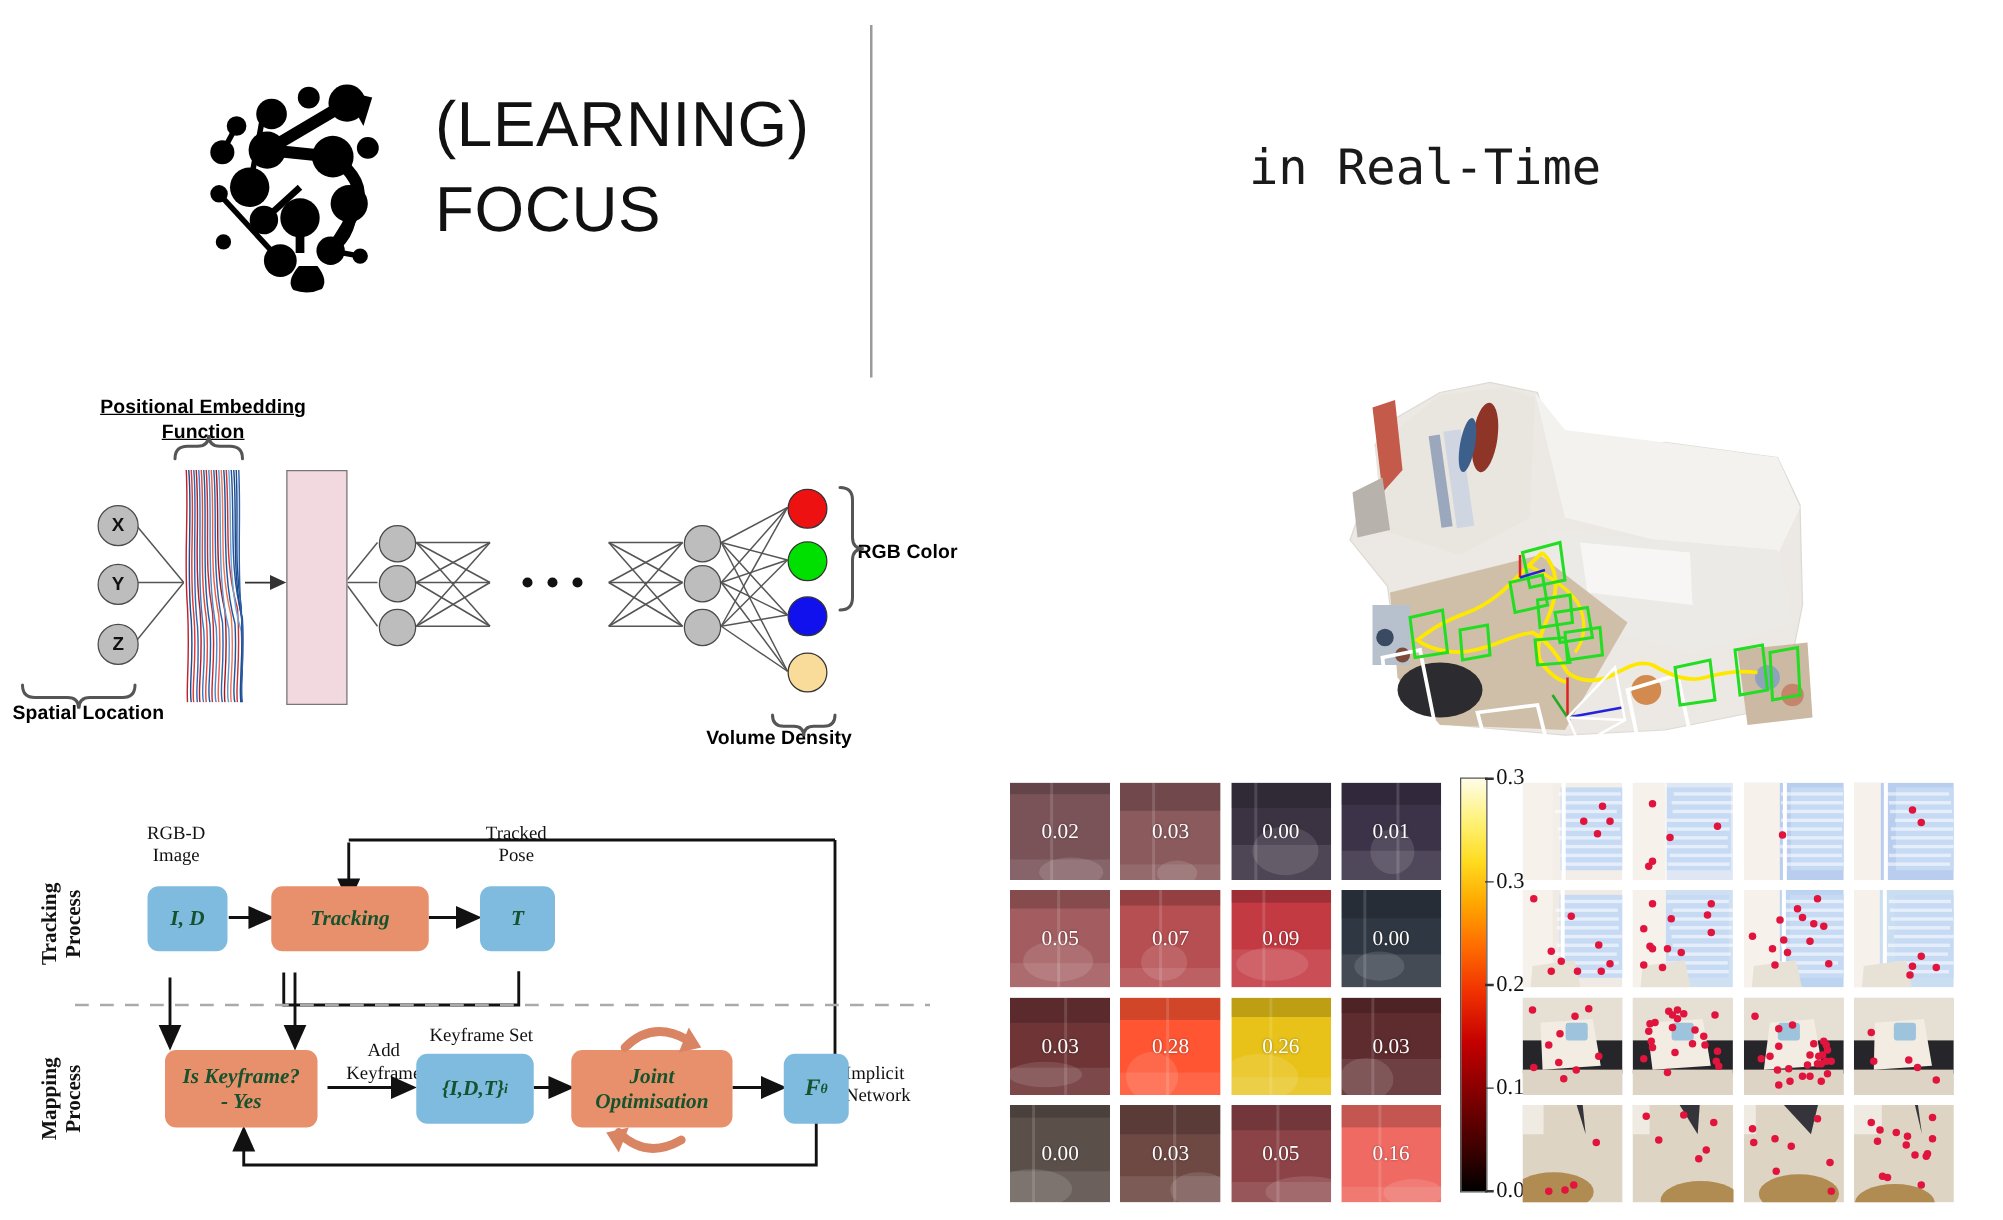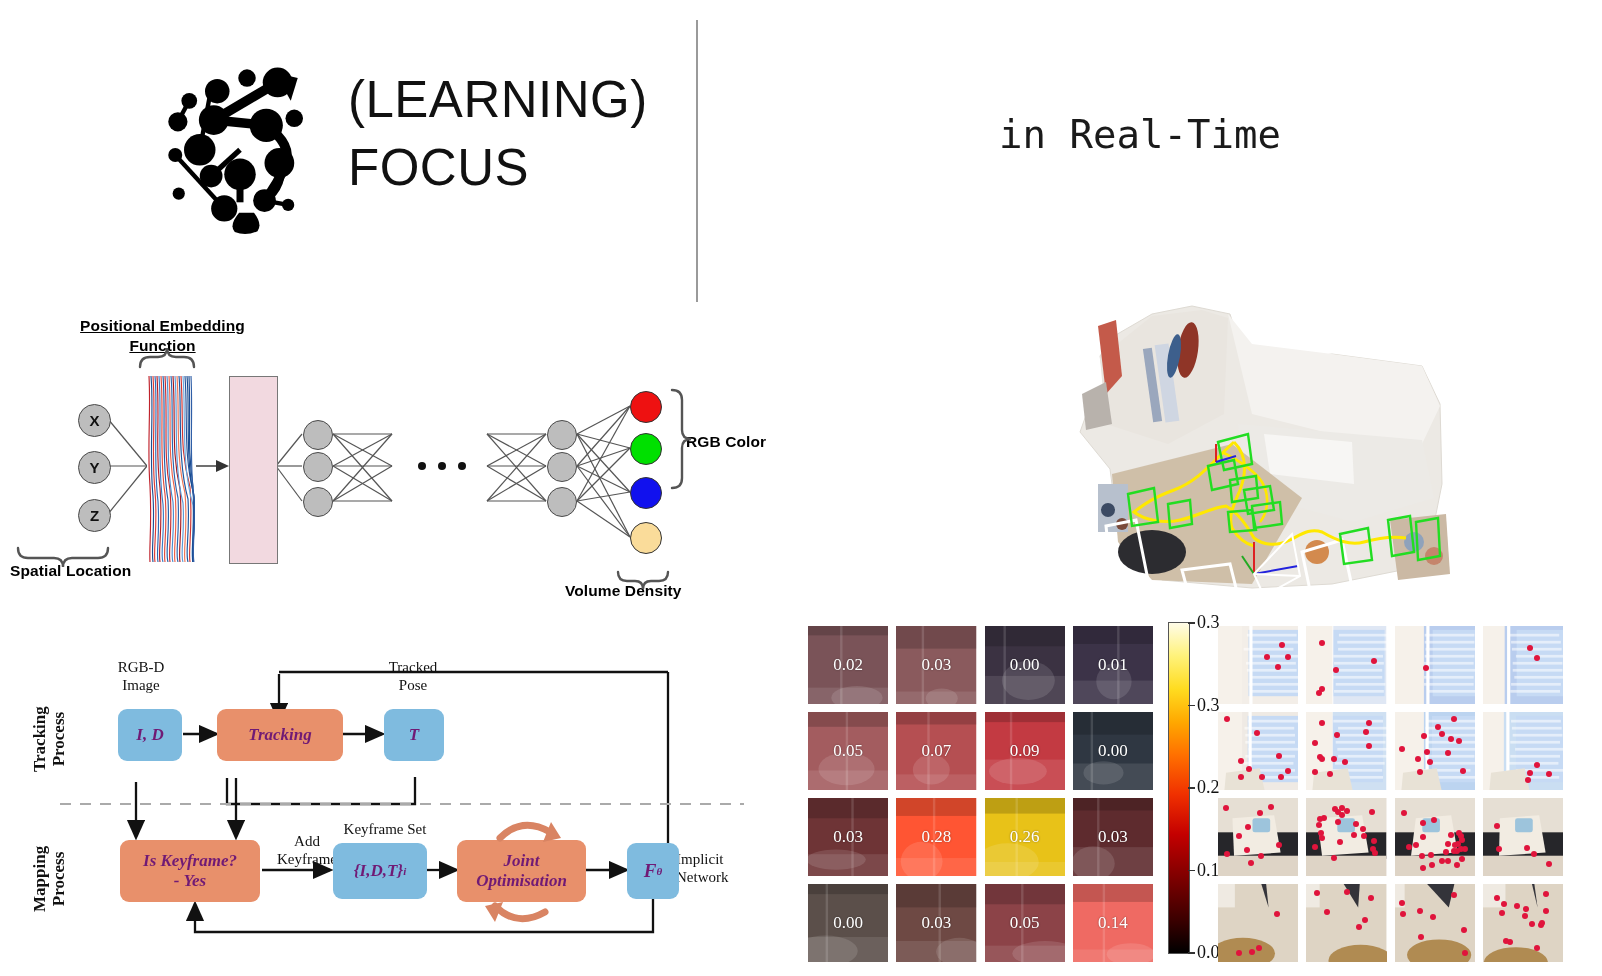--- a/index.html
+++ b/index.html
@@ -42,21 +42,21 @@
   .onode{position:absolute;width:30px;height:30px;border-radius:50%;border:1.4px solid #333;}
 
   .dots3{position:absolute;display:flex;gap:12px;}
   .dots3 i{width:8px;height:8px;background:#111;border-radius:50%;display:block;}
 
   
   #flowchart{left:0px;top:612px;width:760px;height:364px;}
   .fbox{position:absolute;border-radius:9px;display:flex;align-items:center;
       justify-content:center;text-align:center;
       font-family:"Liberation Serif","DejaVu Serif",serif;
-      font-style:italic;font-weight:bold;font-size:17px;color:#701a75;line-height:20px;}
+      font-style:italic;font-weight:bold;font-size:17px;color:#14532d;line-height:20px;}
   .fblue{background:#7fbbdf;}
   .forange{background:#e8906b;}
   .fcap{position:absolute;font-family:"Liberation Serif","DejaVu Serif",serif;
       font-size:15px;color:#111;line-height:18px;text-align:center;}
   .fside{position:absolute;font-family:"Liberation Serif","DejaVu Serif",serif;
       font-weight:bold;font-size:17px;color:#111;line-height:19px;
       transform:rotate(-90deg);transform-origin:left top;white-space:nowrap;text-align:center;}
 
   
   #mesh-panel{left:1002px;top:284px;width:450px;height:320px;background:#ffffff;}
@@ -368,21 +368,21 @@
   <div class="fcap" style="left:262px;top:220px;width:90px;text-align:center;">Add<br>Keyframe</div>
   <div class="fcap" style="left:320px;top:208px;width:130px;">Keyframe Set</div>
   <div class="fcap" style="left:676px;top:238px;width:90px;text-align:left;">Implicit<br>Network</div>
 
   <div class="fbox fblue" style="left: 118px; top: 97px; width: 64px; height: 52px; background: rgb(127, 187, 223);">I, D</div>
 
   <div class="fbox forange" style="left: 217px; top: 97px; width: 126px; height: 52px; background: rgb(232, 144, 107);">Tracking</div>
 
   <div class="fbox fblue" style="left: 384px; top: 97px; width: 60px; height: 52px; background: rgb(127, 187, 223);">T</div>
 
-  <div class="fbox forange" style="left: 120px; top: 228px; width: 140px; height: 62px; background: rgb(232, 144, 107);">Is Keyframe?<br>- Yes</div>
+  <div class="fbox forange" style="left: 132px; top: 228px; width: 122px; height: 62px; background: rgb(232, 144, 107);">Is Keyframe?<br>- Yes</div>
 
   <div class="fbox fblue" style="left: 333px; top: 231px; width: 94px; height: 56px; background: rgb(127, 187, 223);">
     {<i>I</i>, <i>D</i>, <i>T</i>}<sub style="font-style:italic;font-size:11px;">i</sub>
   </div>
 
   <div class="fbox forange" style="left: 457px; top: 228px; width: 129px; height: 62px; background: rgb(232, 144, 107);">Joint<br>Optimisation</div>
 
   <div class="fbox fblue" style="left: 627px; top: 231px; width: 52px; height: 56px; font-size: 19px; background: rgb(127, 187, 223);">F<sub style="font-size:11px;">θ</sub></div>
 
   <svg class="abs" style="left:455px;top:200px;" width="140" height="120" aria-hidden="true">
@@ -500,21 +500,21 @@
     <rect x="45" y="0" width="3" height="100" fill="rgba(255,255,255,.14)"></rect>
     <rect x="0" y="79" width="100" height="40" fill="rgba(255,255,255,.10)"></rect>
     <ellipse cx="75" cy="89" rx="41" ry="16" fill="rgba(255,255,255,.12)"></ellipse>
   </svg><div class="kf-val">0.05</div></div>
     <div class="kf-cell"><svg width="100%" height="100%" viewBox="0 0 100 100" preserveAspectRatio="none">
     <rect width="100" height="100" fill="#ef6a63"></rect>
     <rect x="0" y="0" width="100" height="23" fill="rgba(0,0,0,.18)"></rect>
     <rect x="37" y="0" width="3" height="100" fill="rgba(255,255,255,.14)"></rect>
     <rect x="0" y="84" width="100" height="40" fill="rgba(255,255,255,.10)"></rect>
     <ellipse cx="72" cy="90" rx="30" ry="14" fill="rgba(255,255,255,.12)"></ellipse>
-  </svg><div class="kf-val">0.14</div></div>
+  </svg><div class="kf-val">0.16</div></div>
   </div>
 
 <div class="abs" id="colorbar-wrap">
   <div id="colorbar"></div>
   <div id="colorbar-ticks">
       <div class="cb-tick" style="top: 330px;"></div>
       <div class="cb-lab" style="top: 330px;">0.0</div>
       <div class="cb-tick" style="top: 247.5px;"></div>
       <div class="cb-lab" style="top: 247.5px;">0.1</div>
       <div class="cb-tick" style="top: 165px;"></div>

